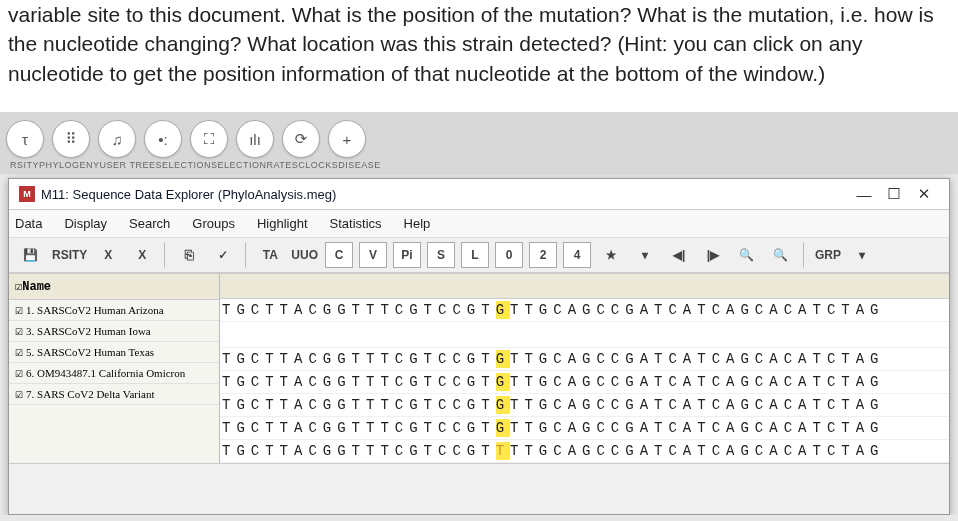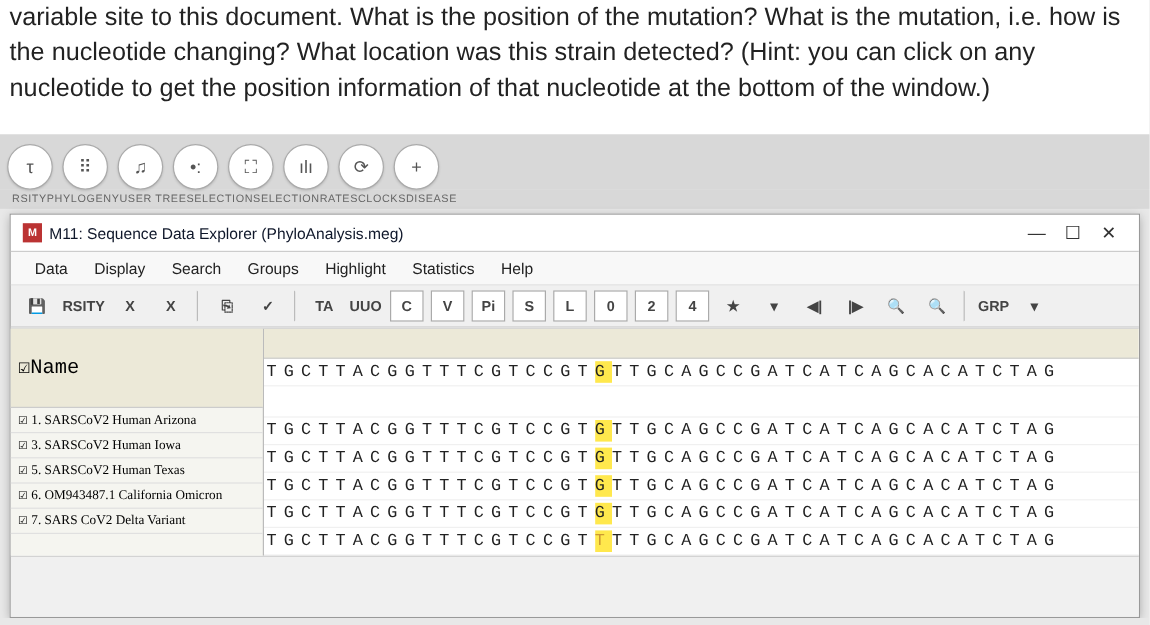--- a/index.html
+++ b/index.html
@@ -5,29 +5,29 @@
 body{margin:0;font-family:Arial,sans-serif;background:#e8e8e8;overflow:hidden}
 .question{padding:0 8px 24px;font-size:21px;line-height:1.4;color:#222;background:#fff}
 .toolbar-top{display:flex;align-items:center;gap:8px;padding:8px 6px 0;background:#d8d8d8}
 .tool-btn{width:36px;height:36px;border-radius:50%;background:#fff;border:1px solid #aaa;display:flex;align-items:center;justify-content:center;font-size:15px;color:#555;cursor:pointer;box-shadow:0 1px 2px rgba(0,0,0,.15)}
 .tool-labels{display:flex;padding:2px 10px 4px;font-size:9px;color:#666;background:#d8d8d8;letter-spacing:.5px}
 .window{margin:4px 8px 0;background:#f5f5f5;border:1px solid #999;box-shadow:0 2px 8px rgba(0,0,0,.3)}
 .titlebar{display:flex;align-items:center;padding:6px 10px;background:#fff;border-bottom:1px solid #ccc}
 .title-icon{width:16px;height:16px;background:#b33;margin-right:6px;display:flex;align-items:center;justify-content:center;color:#fff;font-size:9px;font-weight:bold}
 .title-text{flex:1;font-size:13px;color:#0f172a}
 .win-ctrl{width:30px;text-align:center;font-size:15px;color:#333;cursor:pointer}
-.menubar{display:flex;gap:22px;padding:6px 20px;font-size:13px;background:#f8f8f8;border-bottom:1px solid #ddd}
+.menubar{display:flex;gap:22px;padding:6px 6px;font-size:13px;background:#f8f8f8;border-bottom:1px solid #ddd}
 .menu-item{cursor:pointer;color:#222}
 .icon-row{display:flex;align-items:center;gap:6px;padding:4px 8px;background:#f0f0f0;border-bottom:1px solid #ccc}
 .ic{min-width:26px;height:24px;display:flex;align-items:center;justify-content:center;font-size:12px;color:#444;border:1px solid transparent;cursor:pointer;font-weight:bold}
 .ic.box{border:1px solid #aaa;background:#fff}
 .ic.sep{border-left:1px solid #bbb;width:1px;min-width:1px;padding:0;margin:0 2px}
 .grid-area{display:flex;background:#fff;border-top:1px solid #ccc;font-family:'Courier New',monospace;font-size:13px}
 .name-col{width:210px;border-right:1px solid #bbb;background:#f5f5f0}
-.name-header{padding:22px 6px;font-weight:normal;border-bottom:1px solid #ccc;background:#ece9d8;font-size:17px}
+.name-header{padding:5px 6px;font-weight:bold;border-bottom:1px solid #ccc;background:#ece9d8;font-size:12px}
 .name-row{padding:4px 6px;border-bottom:1px solid #e0e0e0;font-size:11px;white-space:nowrap;overflow:hidden;font-family:Liberation Serif, serif}
 .chk{margin-right:3px;font-size:9px}
 .seq-col{flex:1;overflow:hidden}
 .seq-header{height:24px;border-bottom:1px solid #ccc;background:#ece9d8}
 .seq-row{padding:3px 2px;border-bottom:1px solid #f0f0f0;letter-spacing:6px;white-space:nowrap;font-size:14px;color:#222}
 .seq-row.empty{height:19px}
 .hl{background:#ffe84d;padding:1px 0}
 .hl-o{background:#ffe84d;color:#c93;padding:1px 0}
 .scrolls{height:50px;background:#f0f0f0;border-top:1px solid #ccc}
 </style>

